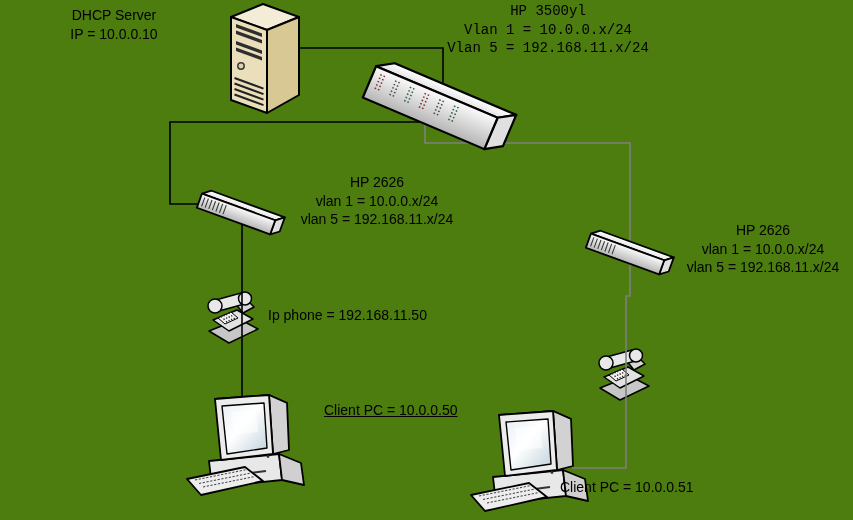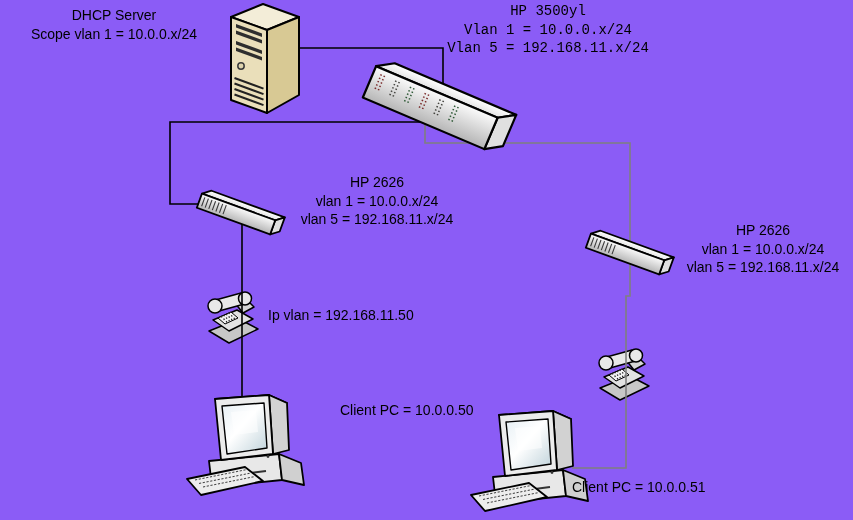--- a/index.html
+++ b/index.html
@@ -1,19 +1,19 @@
 <!DOCTYPE html>
 <html><head>
 <meta charset="utf-8">
 <style>
   html,body{margin:0;padding:0;background:#fff;}
   .canvas{
     position:relative;
     width:853px;height:520px;
-    background:#8b5cf6;
+    background:#4d7c0f;
     overflow:hidden;
     font-family:"Liberation Sans",sans-serif;
   }
   .canvas svg{position:absolute;left:0;top:0;}
   .lbl{
     position:absolute;
     font-family:"Liberation Sans",sans-serif;
     font-size:14px;
     line-height:18.5px;
     color:#000;
@@ -118,41 +118,41 @@
     <circle cx="241" cy="66" r="3.2" fill="#ded4ae" stroke="#3a3a3a" stroke-width="1.5"></circle>
     <path d="M234.5,78 l29,10.6 M234.5,83.5 l29,10.6 M234.5,89 l29,10.6 M234.5,94.5 l29,10.6" stroke="#222" stroke-width="2" fill="none"></path>
   </g>
 
   <use href="#icon-pc" transform="translate(186,392)"></use>
   <use href="#icon-pc" transform="translate(470,408)"></use>
 </svg>
 
 <div class="lbl center" style="left:3px; top:6px; width:222px;">
   <div>DHCP Server</div>
-  <div>Scope vlan 1 = 10.0.0.x/24</div>
+  <div>IP = 10.0.0.10</div>
 </div>
 
 <div class="lbl center" style="left:438px; top:2px; width:220px;font-family:Liberation Mono, monospace;">
   <div>HP 3500yl</div>
   <div>Vlan 1 = 10.0.0.x/24</div>
   <div>Vlan 5 = 192.168.11.x/24</div>
 </div>
 
 <div class="lbl center" style="left:277px; top:173px; width:200px;">
   <div>HP 2626</div>
   <div>vlan 1 = 10.0.0.x/24</div>
   <div>vlan 5 = 192.168.11.x/24</div>
 </div>
 
 <div class="lbl center" style="left:663px; top:221px; width:200px;">
   <div>HP 2626</div>
   <div>vlan 1 = 10.0.0.x/24</div>
   <div>vlan 5 = 192.168.11.x/24</div>
 </div>
 
-<div class="lbl" style="left:268px; top:306px;">Ip vlan = 192.168.11.50</div>
+<div class="lbl" style="left:268px; top:306px;">Ip phone = 192.168.11.50</div>
 
-<div class="lbl" style="left:340px; top:401px;">Client PC = 10.0.0.50</div>
+<div class="lbl" style="left:324px; top:401px;text-decoration:underline;">Client PC = 10.0.0.50</div>
 
 
-<div class="lbl" style="left:572px; top:478px;">Client PC = 10.0.0.51</div>
+<div class="lbl" style="left:560px; top:478px;">Client PC = 10.0.0.51</div>
 
 </div>
 
 </body></html>

